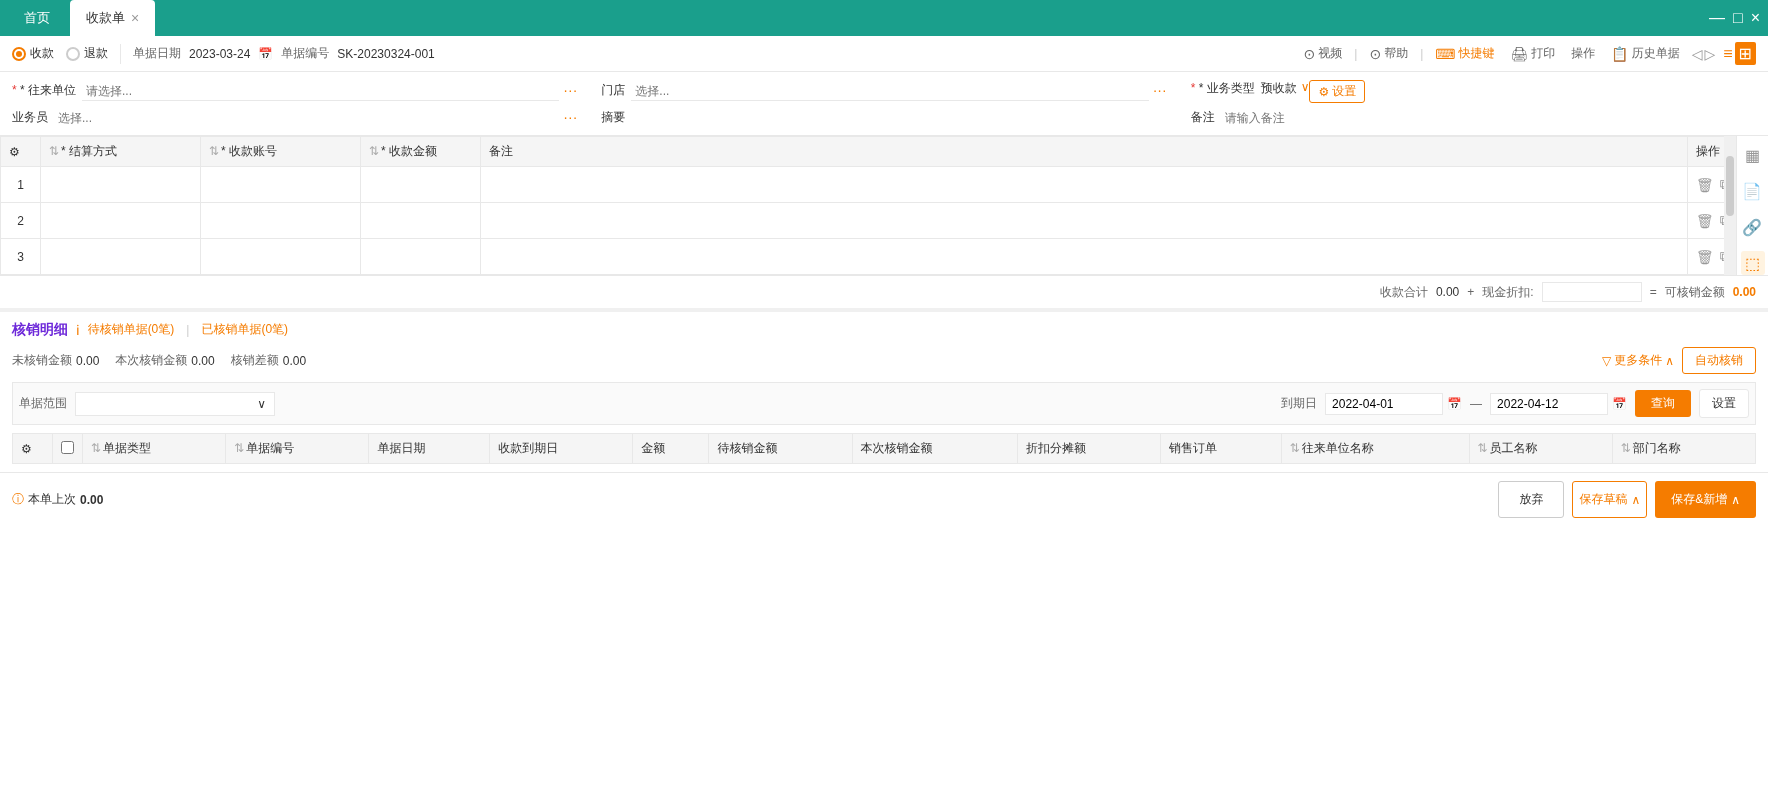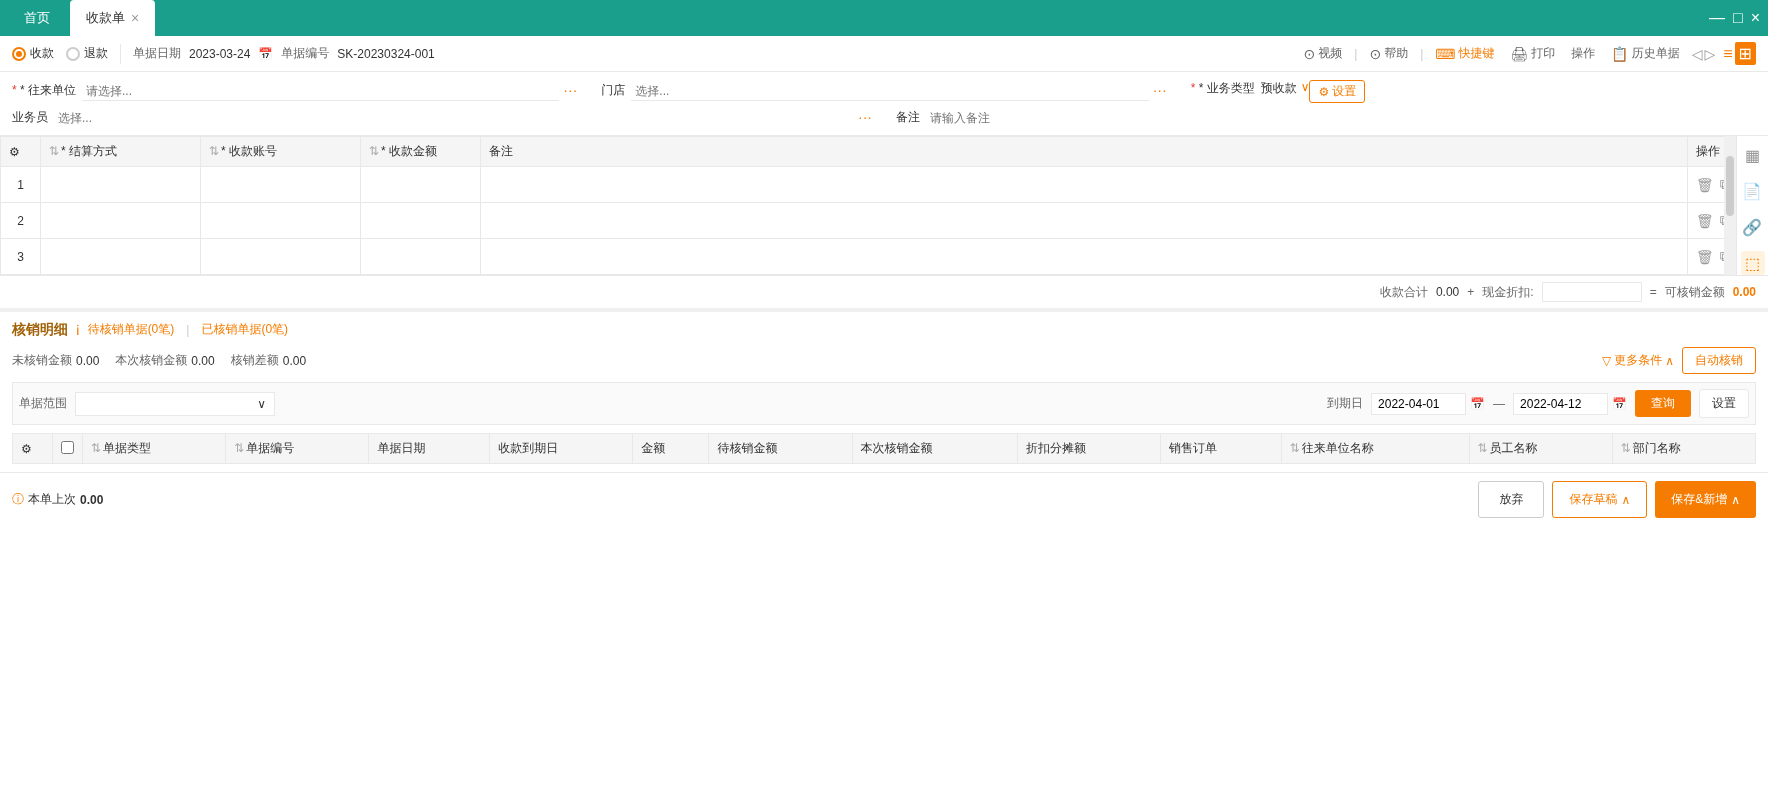--- a/index.html
+++ b/index.html
@@ -289,21 +289,21 @@
     }
     .section-title {
       display: flex;
       align-items: center;
       gap: 8px;
       margin-bottom: 8px;
     }
     .section-title-text {
       font-size: 14px;
       font-weight: bold;
-      color: #a16207;
+      color: #6d28d9;
     }
     .info-icon {
       color: #f57c00;
       cursor: pointer;
       font-size: 14px;
     }
     .tab-links {
       display: flex;
       gap: 12px;
       align-items: center;
@@ -388,21 +388,21 @@
     }
     .date-input-group {
       display: flex;
       align-items: center;
       gap: 4px;
     }
     .date-input {
       border: 1px solid #e8e8e8;
       padding: 3px 6px;
       font-size: 12px;
-      width: 95px;
+      width: 118px;
       outline: none;
     }
     .date-separator { color: #666; }
     .cal-icon { color: #f57c00; cursor: pointer; }
     .query-btn {
       background: #f57c00;
       color: #fff;
       border: none;
       border-radius: 3px;
       padding: 5px 16px;
@@ -468,21 +468,21 @@
       border-radius: 3px;
       padding: 6px 20px;
       cursor: pointer;
       font-size: 12px;
     }
     .btn-draft {
       background: #fff;
       border: 1px solid #f57c00;
       color: #f57c00;
       border-radius: 3px;
-      padding: 6px 16px;
+      padding: 6px 6px;
       cursor: pointer;
       font-size: 12px;
       display: flex;
       align-items: center;
       gap: 4px;
     }
     .btn-save-new {
       background: #f57c00;
       border: none;
       color: #fff;
@@ -650,20 +650,24 @@
       </div>
     </div>
     <div class="form-row">
 
       <div class="form-field" style="flex:2;">
         <span class="field-label">业务员</span>
         <input class="field-input-plain" type="text" placeholder="选择..." style="">
         <span class="field-more">···</span>
       </div>
 
+      <div class="form-field" style="flex:2;margin-left:24px;">
+        <span class="field-label">摘要</span>
+        <input class="field-input-plain" type="text" style="">
+      </div>
 
       <div class="form-field" style="flex:2;margin-left:24px;">
         <span class="field-label">备注</span>
         <input class="field-input-plain" type="text" placeholder="请输入备注" style="">
       </div>
     </div>
   </div>
 
   <div style="position:relative;flex:0 0 auto;">
     <table class="data-table">

